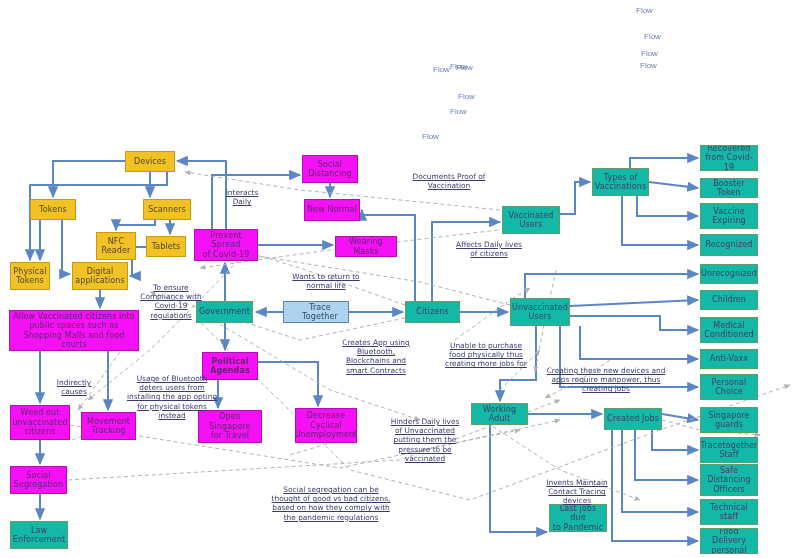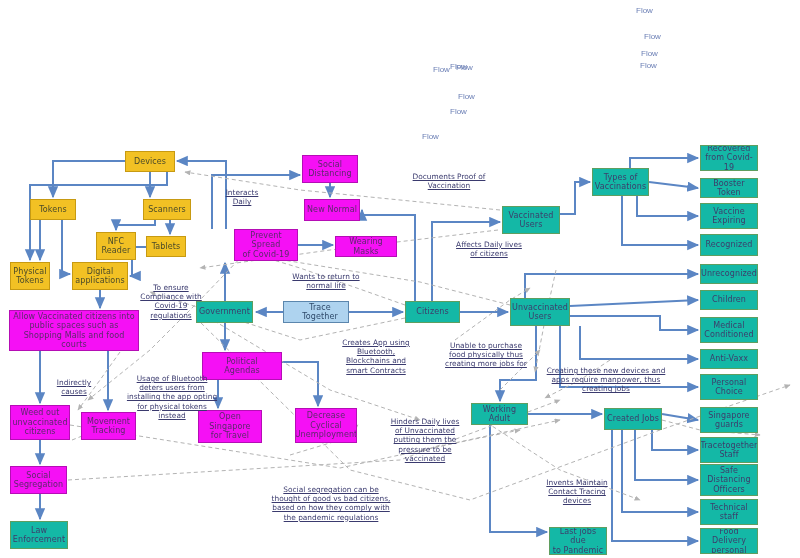--- a/index.html
+++ b/index.html
@@ -152,45 +152,45 @@
       <div class="node magenta" style="left: 9px; top: 310px; width: 130px; height: 41px; white-space: pre-line;">Allow Vaccinated citizens into public spaces such as Shopping Malls and food courts</div>
       <div class="node magenta" style="left: 10px; top: 405px; width: 60px; height: 35px; white-space: pre-line;">Weed out
 unvaccinated
 citizens</div>
       <div class="node magenta" style="left: 81px; top: 412px; width: 55px; height: 28px; white-space: pre-line;">Movement
 Tracking</div>
       <div class="node magenta" style="left: 10px; top: 466px; width: 57px; height: 28px; white-space: pre-line;">Social
 Segregation</div>
       <div class="node green" style="left: 10px; top: 521px; width: 58px; height: 28px; white-space: pre-line;">Law
 Enforcement</div>
-      <div class="node magenta" style="left: 194px; top: 229px; width: 64px; height: 32px; white-space: pre-line; margin-left: 40px;">Prevent Spread
+      <div class="node magenta" style="left: 194px; top: 229px; width: 64px; height: 32px; white-space: pre-line;">Prevent Spread
 of Covid-19</div>
       <div class="node magenta" style="left: 302px; top: 155px; width: 56px; height: 28px; white-space: pre-line;">Social
 Distancing</div>
       <div class="node magenta" style="left: 304px; top: 199px; width: 56px; height: 22px; white-space: pre-line;">New Normal</div>
       <div class="node magenta" style="left: 335px; top: 236px; width: 62px; height: 21px; white-space: pre-line;">Wearing Masks</div>
       <div class="node green" style="left: 196px; top: 301px; width: 57px; height: 22px; white-space: pre-line;">Government</div>
       <div class="node blue" style="left: 283px; top: 301px; width: 66px; height: 22px; white-space: pre-line;">Trace Together</div>
       <div class="node green" style="left: 405px; top: 301px; width: 55px; height: 22px; white-space: pre-line;">Citizens</div>
-      <div class="node magenta" style="left: 202px; top: 352px; width: 80px; height: 28px; white-space: pre-line;">Political
+      <div class="node magenta" style="left: 202px; top: 352px; width: 56px; height: 28px; white-space: pre-line; font-weight: bold;">Political
 Agendas</div>
       <div class="node magenta" style="left: 198px; top: 410px; width: 64px; height: 33px; white-space: pre-line;">Open Singapore
 for Travel</div>
       <div class="node magenta" style="left: 295px; top: 408px; width: 62px; height: 35px; white-space: pre-line;">Decrease
 Cyclical
 Unemployment</div>
       <div class="node green" style="left: 502px; top: 206px; width: 58px; height: 28px; white-space: pre-line;">Vaccinated
 Users</div>
       <div class="node green" style="left: 510px; top: 298px; width: 60px; height: 28px; white-space: pre-line;">Unvaccinated
 Users</div>
       <div class="node green" style="left: 592px; top: 168px; width: 57px; height: 28px; white-space: pre-line;">Types of
 Vaccinations</div>
       <div class="node green" style="left: 471px; top: 403px; width: 57px; height: 22px; white-space: pre-line;">Working Adult</div>
       <div class="node green" style="left: 604px; top: 408px; width: 58px; height: 22px; white-space: pre-line;">Created Jobs</div>
-      <div class="node green" style="left: 549px; top: 527px; width: 58px; height: 28px; white-space: pre-line;">Last jobs due
+      <div class="node green" style="left: 549px; top: 504px; width: 58px; height: 28px; white-space: pre-line;">Last jobs due
 to Pandemic</div>
       <div class="node green" style="left: 700px; top: 145px; width: 58px; height: 26px; white-space: pre-line;">Recovered
 from Covid-19</div>
       <div class="node green" style="left: 700px; top: 178px; width: 58px; height: 20px; white-space: pre-line;">Booster Token</div>
       <div class="node green" style="left: 700px; top: 203px; width: 58px; height: 26px; white-space: pre-line;">Vaccine
 Expiring</div>
       <div class="node green" style="left: 700px; top: 234px; width: 58px; height: 22px; white-space: pre-line;">Recognized</div>
       <div class="node green" style="left: 700px; top: 264px; width: 58px; height: 20px; white-space: pre-line;">Unrecognized</div>
       <div class="node green" style="left: 700px; top: 290px; width: 58px; height: 20px; white-space: pre-line;">Children</div>
       <div class="node green" style="left: 700px; top: 317px; width: 58px; height: 26px; white-space: pre-line;">Medical

